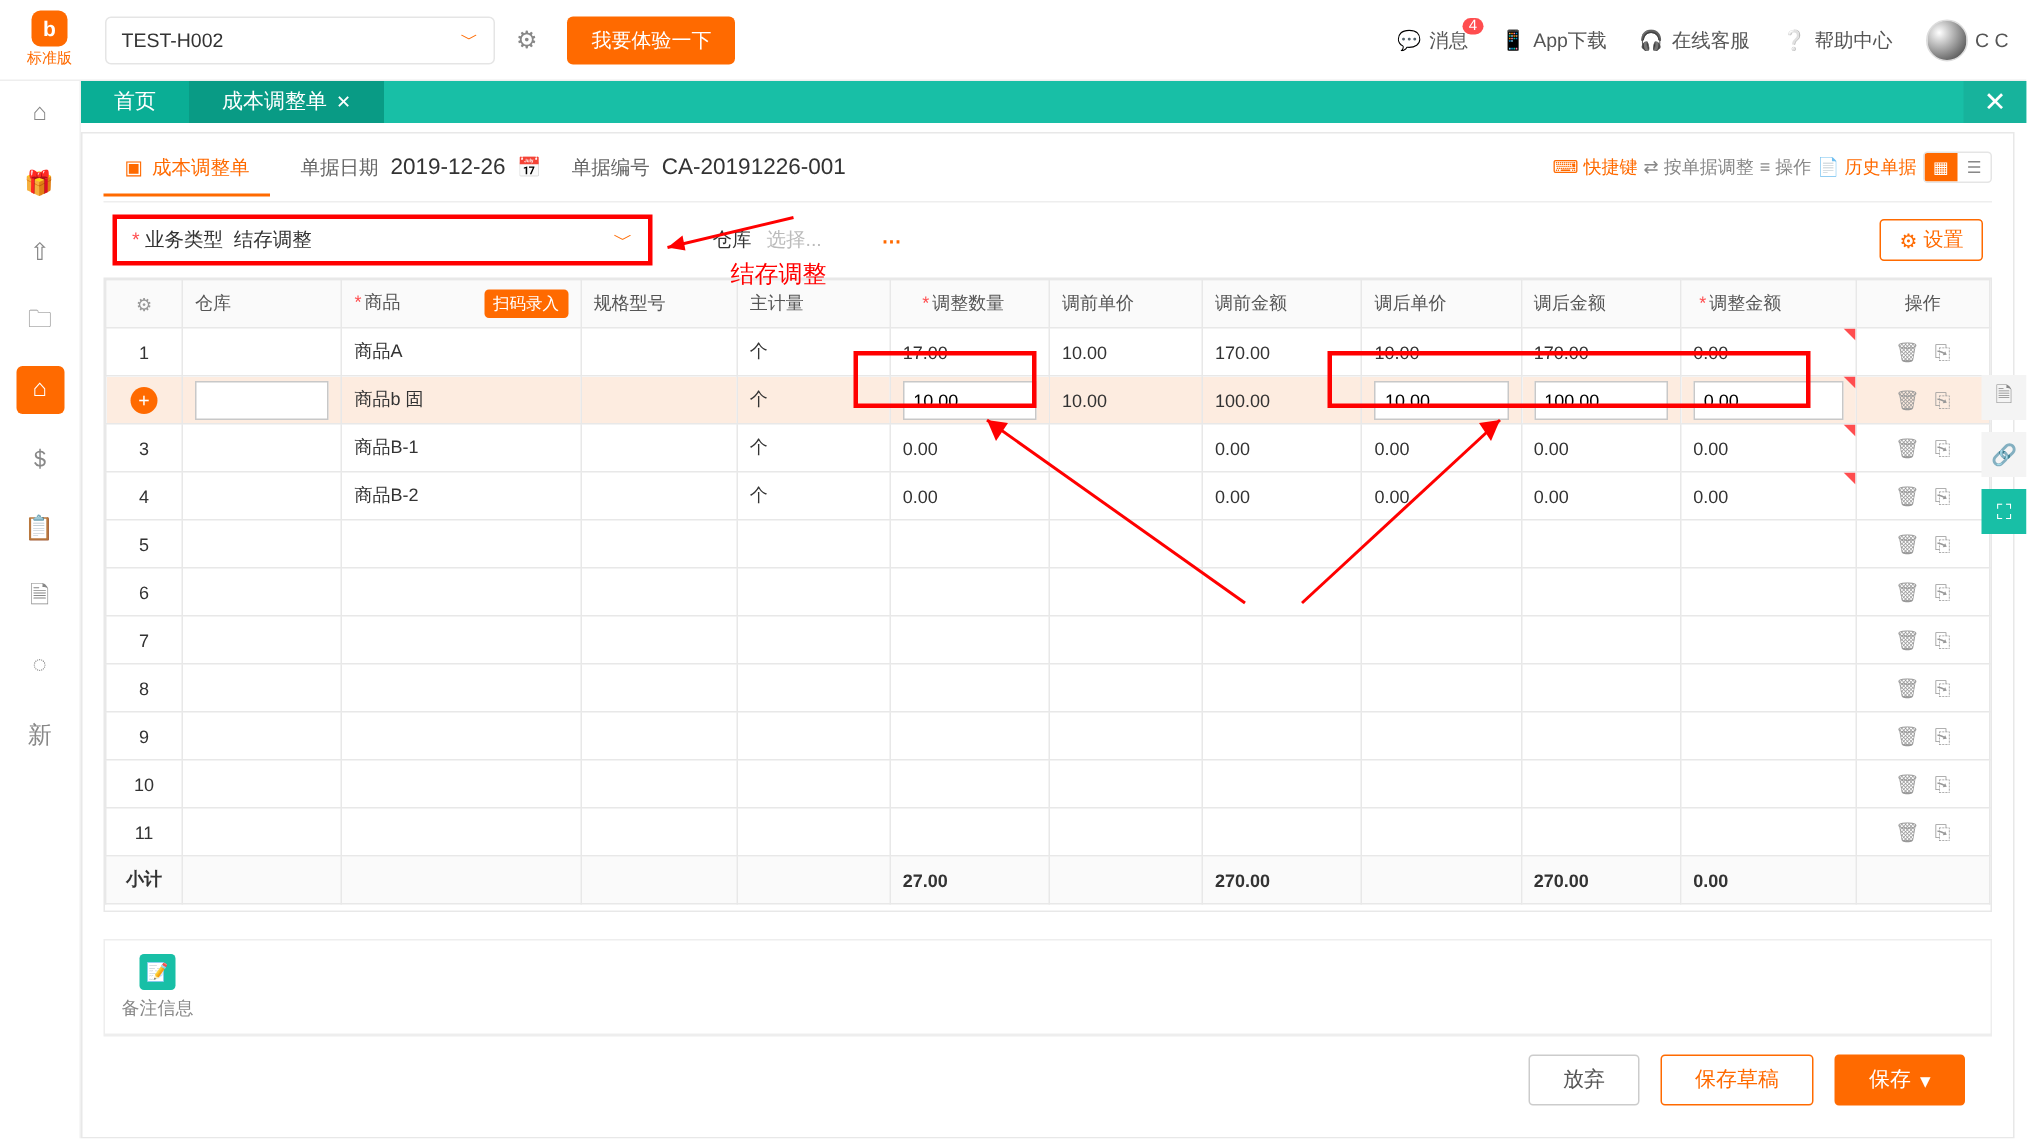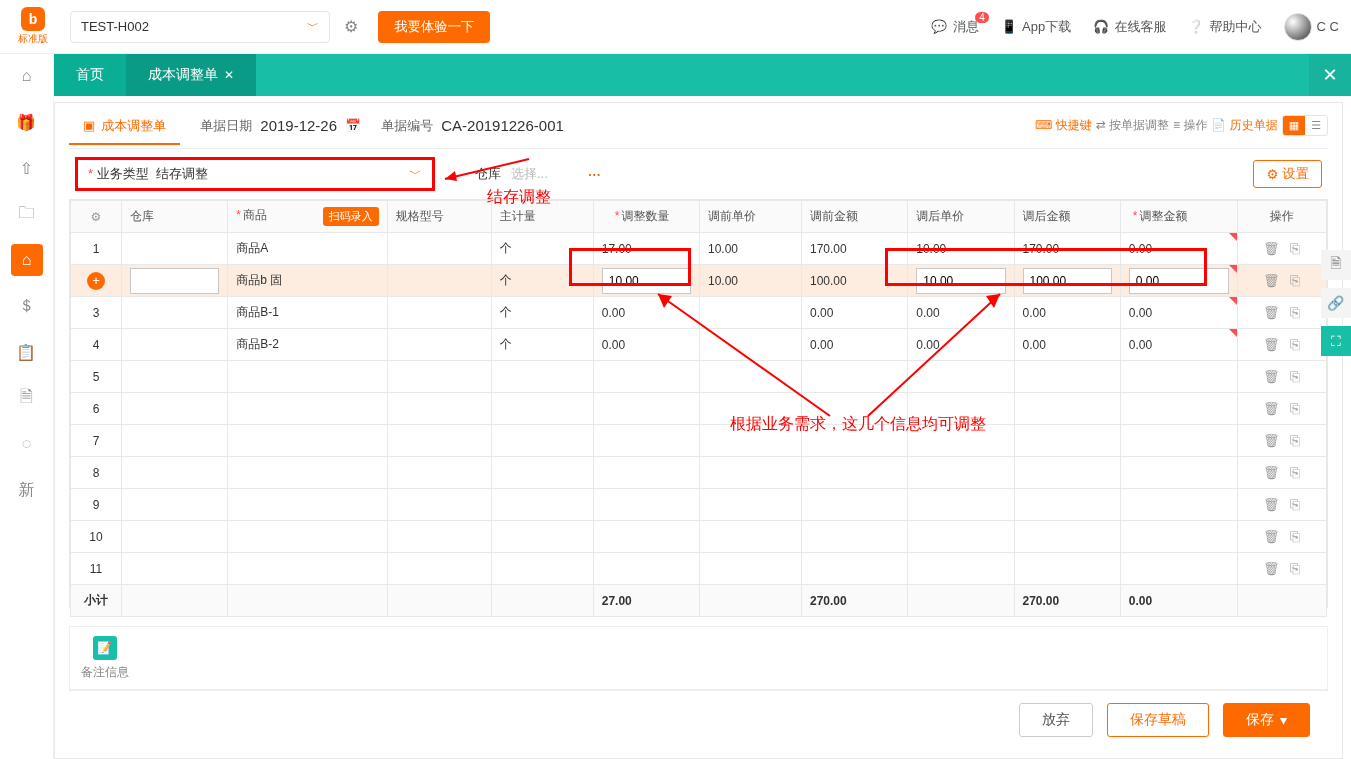--- a/index.html
+++ b/index.html
@@ -14,21 +14,21 @@
 .exp-btn { margin-left: 20px; height: 32px; padding: 0 16px; background: #ff6a00; color: #fff; border: none; border-radius: 4px; cursor: pointer; }
 .top-right { margin-left: auto; display: flex; align-items: center; gap: 22px; color: #555; font-size: 13px; }
 .top-item { display: flex; align-items: center; gap: 5px; cursor: pointer; position: relative; }
 .badge { position: absolute; top: -6px; right: -10px; background: #ff4d4f; color: #fff; border-radius: 8px; font-size: 10px; padding: 0 4px; min-width: 14px; text-align:center; }
 .avatar { width: 28px; height: 28px; border-radius: 50%; background: radial-gradient(circle at 30% 30%, #fff, #333); border: 1px solid #ddd; }
 .body-row { flex: 1; display: flex; min-height: 0; }
 .leftnav { width: 54px; background: #fff; border-right: 1px solid #f0f0f0; display: flex; flex-direction: column; align-items: center; padding-top: 6px; gap: 14px; }
 .leftnav .nv { width: 32px; height: 32px; display: flex; align-items: center; justify-content: center; color: #888; border-radius: 4px; cursor: pointer; font-size:16px; }
 .leftnav .nv.active { background: #ff6a00; color: #fff; }
 .main { flex: 1; display: flex; flex-direction: column; min-width: 0; }
-.tabs { height: 42px; background: #18bfa6; display: flex; align-items: stretch; }
+.tabs { height: 28px; background: #18bfa6; display: flex; align-items: stretch; }
 .tab { padding: 0 22px; display: flex; align-items: center; color: #fff; cursor: pointer; font-size: 14px; }
 .tab.home { background: #0aae95; }
 .tab.active { background: #099b85; }
 .tab-close { margin-left: 6px; font-size: 12px; }
 .tabs-close-all { margin-left: auto; width: 42px; display: flex; align-items: center; justify-content: center; color: #fff; cursor: pointer; background:#17b39c; font-size:18px;}
 .content { flex: 1; background: #fff; padding: 0 14px 10px 14px; display: flex; flex-direction: column; min-height: 0; border: 1px solid #e8e8e8; margin: 6px 8px 0 0; }
 .doc-header { height: 46px; display: flex; align-items: center; gap: 20px; border-bottom: 1px solid #eee; font-size: 13px; }
 .doc-tab { display: flex; align-items: center; gap: 6px; padding: 10px 14px 8px; color: #ff6a00; border-bottom: 2px solid #ff6a00; }
 .doc-meta { color: #666; display: flex; align-items: center; gap: 8px; }
 .doc-meta .val { color: #333; font-size: 15px; }
@@ -457,21 +457,20 @@
           <div class="box-red" style="left:815px; top:48px; width:322px; height:38px;"></div>
 
           <svg class="arrow-svg" style="left:580px; top:86px;" width="200" height="140">
               <line x1="180" y1="130" x2="8" y2="8" stroke="#ff0000" stroke-width="2"></line>
               <polygon points="8,8 22,10 14,22" fill="#ff0000"></polygon>
             </svg>
           <svg class="arrow-svg" style="left:790px; top:86px;" width="160" height="140">
               <line x1="8" y1="130" x2="140" y2="8" stroke="#ff0000" stroke-width="2"></line>
               <polygon points="140,8 126,10 134,22" fill="#ff0000"></polygon>
             </svg>
-          <span class="anno" style="left:660px; top:214px;">根据业务需求，这几个信息均可调整</span>
         </div>
 
         <div class="remark-block">
           <div class="remark-left">
             <span class="ric">📝</span>
             <span>备注信息</span>
           </div>
         </div>
 
         <div class="footer">

